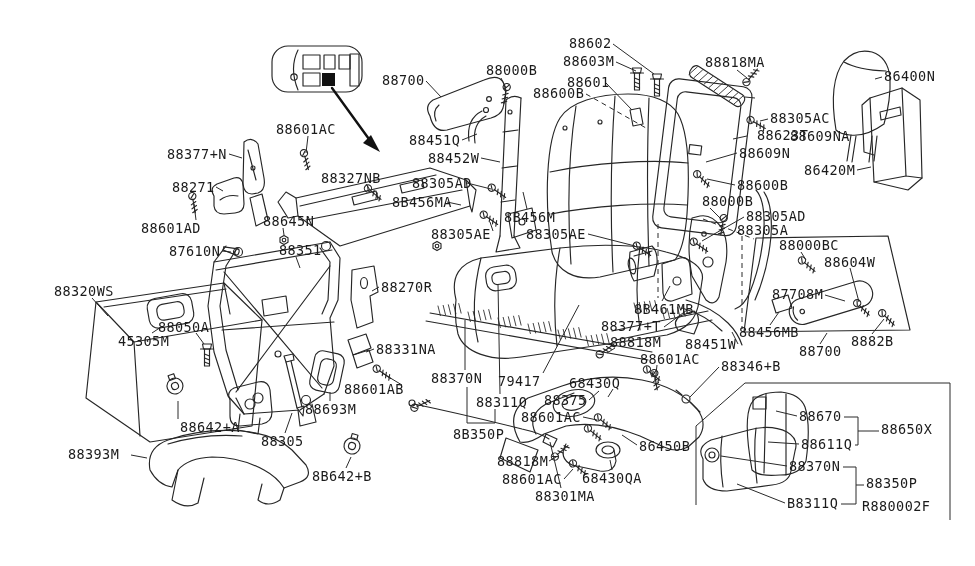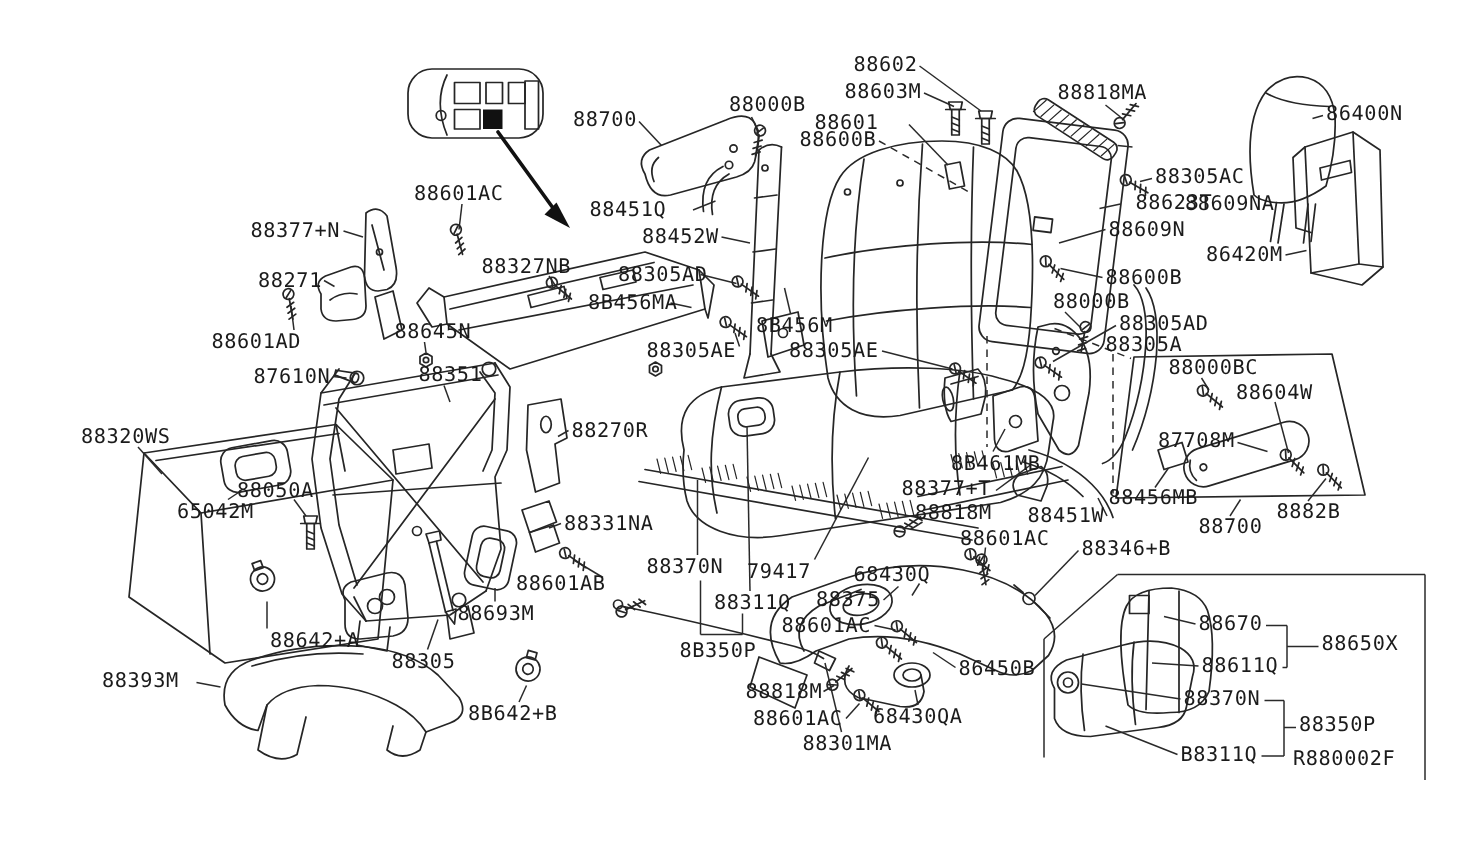--- a/index.html
+++ b/index.html
@@ -429,21 +429,21 @@
         <use href="#coil" transform="translate(662 309) rotate(10)"></use>
       </g>
   </svg>
 
   <div id="labels">
       <span class="part-label" style="left: 382px; top: 74px;">88700</span>
       <span class="part-label" style="left: 486px; top: 64px;">88000B</span>
       <span class="part-label" style="left: 533px; top: 87px;">88600B</span>
       <span class="part-label" style="left: 569px; top: 37px;">88602</span>
       <span class="part-label" style="left: 563px; top: 55px;">88603M</span>
-      <span class="part-label" style="left: 543px; top: 76px; text-align: center;">88601</span>
+      <span class="part-label" style="left: 567px; top: 76px; text-align: center;">88601</span>
       <span class="part-label" style="left: 705px; top: 56px;">88818MA</span>
       <span class="part-label" style="left: 757px; top: 92px; margin-top: 37px;">88623T</span>
       <span class="part-label" style="left: 770px; top: 112px;">88305AC</span>
       <span class="part-label" style="left: 790px; top: 130px;">88609NA</span>
       <span class="part-label" style="left: 739px; top: 147px;">88609N</span>
       <span class="part-label" style="left: 884px; top: 70px;">86400N</span>
       <span class="part-label" style="left: 804px; top: 164px;">86420M</span>
       <span class="part-label" style="left: 737px; top: 179px;">88600B</span>
       <span class="part-label" style="left: 702px; top: 195px;">88000B</span>
       <span class="part-label" style="left: 746px; top: 210px;">88305AD</span>
@@ -473,32 +473,32 @@
       <span class="part-label" style="left: 535px; top: 490px;">88301MA</span>
       <span class="part-label" style="left: 639px; top: 440px;">86450B</span>
       <span class="part-label" style="left: 276px; top: 123px;">88601AC</span>
       <span class="part-label" style="left: 167px; top: 148px;">88377+N</span>
       <span class="part-label" style="left: 172px; top: 181px;">88271</span>
       <span class="part-label" style="left: 141px; top: 222px;">88601AD</span>
       <span class="part-label" style="left: 169px; top: 245px;">87610N</span>
       <span class="part-label" style="left: 263px; top: 215px;">88645N</span>
       <span class="part-label" style="left: 279px; top: 244px;">88351</span>
       <span class="part-label" style="left: 321px; top: 172px;">88327NB</span>
-      <span class="part-label" style="left: 393px; top: 134px;">88451Q</span>
+      <span class="part-label" style="left: 409px; top: 134px;">88451Q</span>
       <span class="part-label" style="left: 428px; top: 152px;">88452W</span>
       <span class="part-label" style="left: 412px; top: 177px;">88305AD</span>
       <span class="part-label" style="left: 392px; top: 196px;">8B456MA</span>
       <span class="part-label" style="left: 431px; top: 228px;">88305AE</span>
       <span class="part-label" style="left: 504px; top: 211px;">8B456M</span>
       <span class="part-label" style="left: 526px; top: 228px;">88305AE</span>
       <span class="part-label" style="left: 381px; top: 281px;">88270R</span>
       <span class="part-label" style="left: 376px; top: 343px;">88331NA</span>
       <span class="part-label" style="left: 344px; top: 383px;">88601AB</span>
       <span class="part-label" style="left: 54px; top: 285px;">88320WS</span>
-      <span class="part-label" style="left: 118px; top: 335px;">65042M</span>
+      <span class="part-label" style="left: 118px; top: 335px;">45305M</span>
       <span class="part-label" style="left: 158px; top: 321px;">88050A</span>
       <span class="part-label" style="left: 150px; top: 421px; margin-left: 30px;">88642+A</span>
       <span class="part-label" style="left: 68px; top: 448px;">88393M</span>
       <span class="part-label" style="left: 261px; top: 435px;">88305</span>
       <span class="part-label" style="left: 305px; top: 403px;">88693M</span>
       <span class="part-label" style="left: 312px; top: 470px;">8B642+B</span>
       <span class="part-label" style="left: 799px; top: 410px;">88670</span>
       <span class="part-label" style="left: 801px; top: 438px;">88611Q</span>
       <span class="part-label" style="left: 881px; top: 423px;">88650X</span>
       <span class="part-label" style="left: 789px; top: 460px;">88370N</span>

